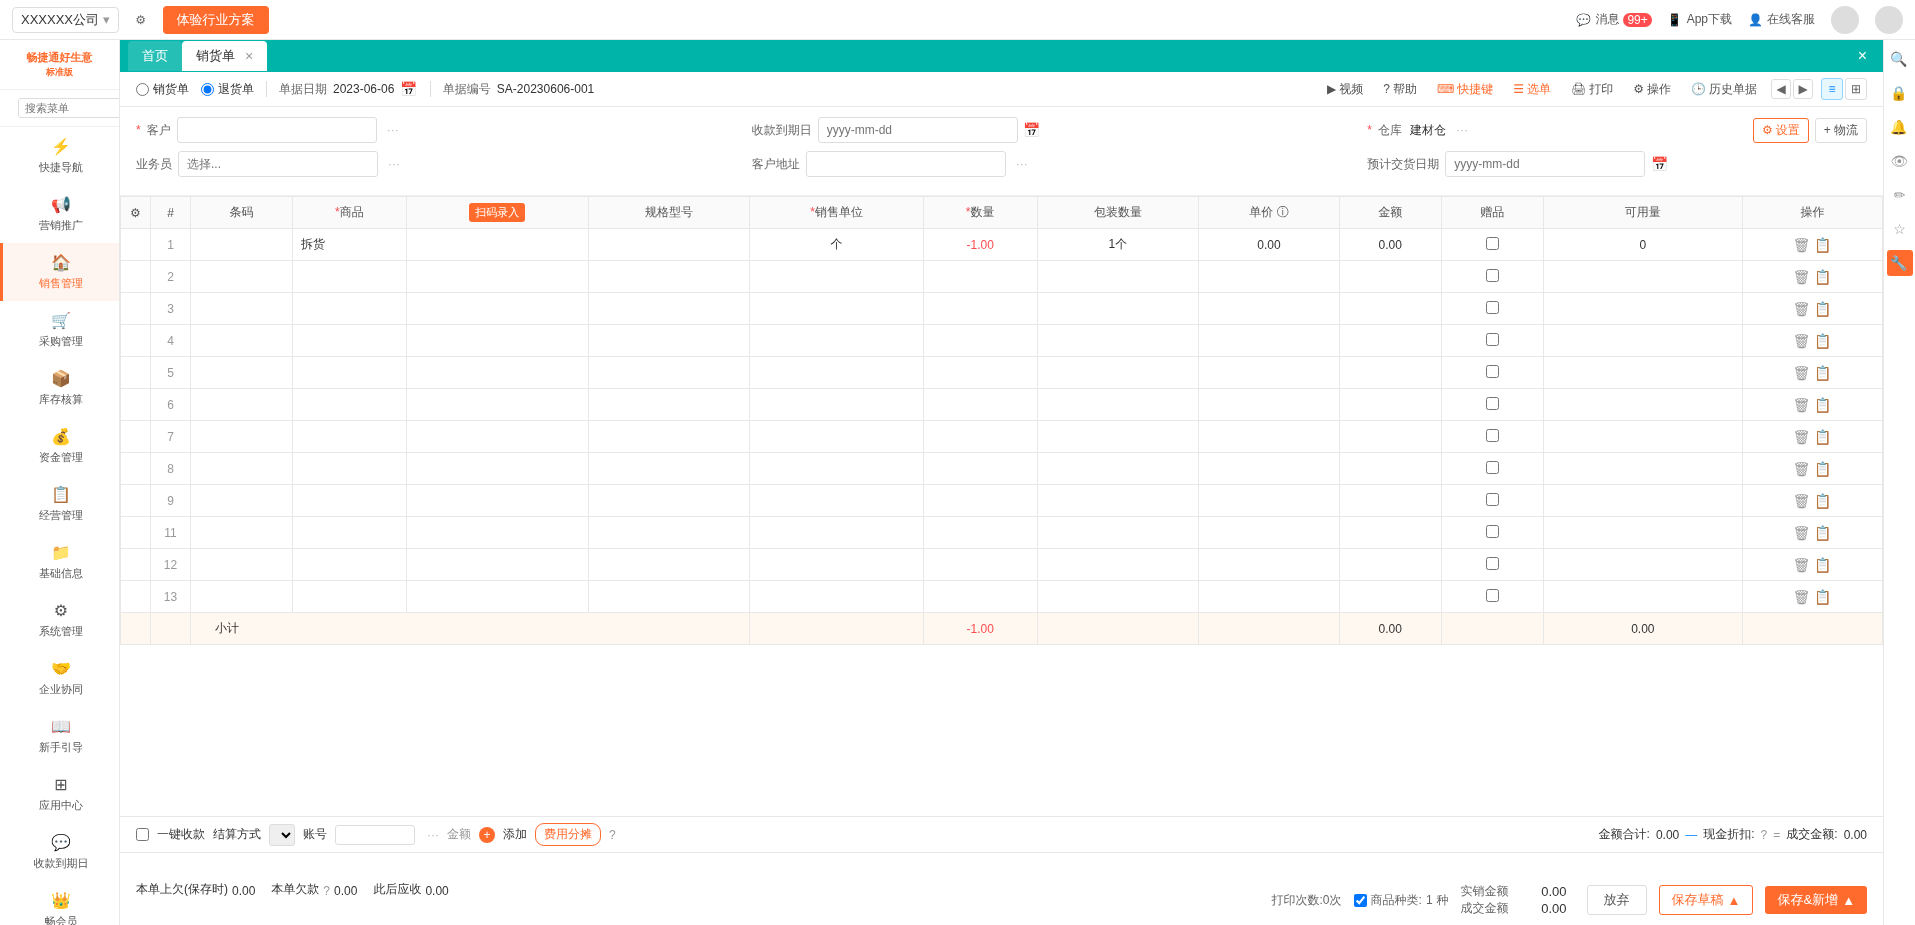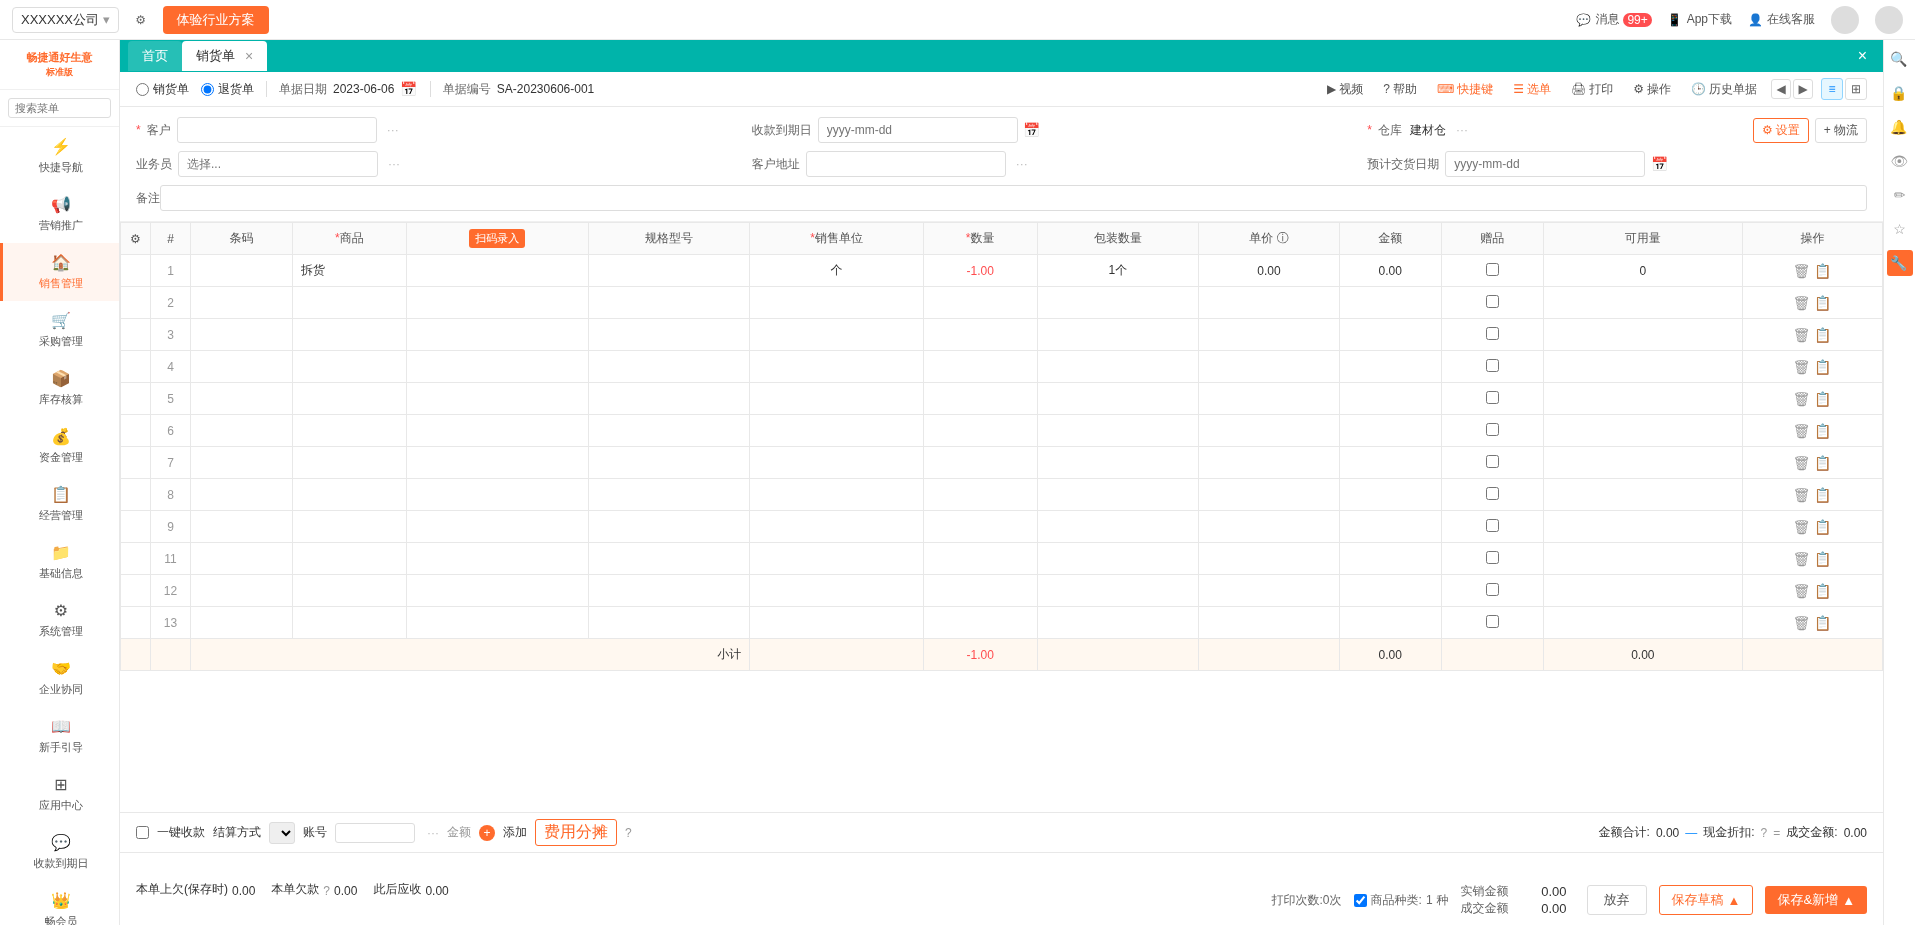--- a/index.html
+++ b/index.html
@@ -19,21 +19,21 @@
 
     
     .main-layout { display: flex; height: calc(925px - 40px); }
 
     
     .sidebar { width: 120px; background: #fff; border-right: 1px solid #e8e8e8; display: flex; flex-direction: column; overflow-y: auto; }
     .sidebar-item { display: flex; flex-direction: column; align-items: center; padding: 10px 4px; cursor: pointer; color: #555; gap: 4px; font-size: 11px; border-left: 3px solid transparent; }
     .sidebar-item.active { background: #fff5f0; color: #ff6b2d; border-left-color: #ff6b2d; }
     .sidebar-icon { font-size: 16px; }
     .sidebar-search { padding: 8px; border-bottom: 1px solid #f0f0f0; }
-    .sidebar-search input { width: 100%; border: 1px solid #ddd; border-radius: 4px; padding: 4px 6px; font-size: 11px; }
+    .sidebar-search input { width: 100%; border: 1px solid #ddd; border-radius: 4px; padding: 4px 6px; font-size: 11px; margin-left: 10px; }
 
     
     .content-area { flex: 1; display: flex; flex-direction: column; overflow: hidden; }
 
     
     .tab-bar { background: #00b4aa; display: flex; align-items: center; padding: 0 8px; height: 32px; }
     .tab { padding: 6px 14px; color: #fff; cursor: pointer; font-size: 13px; border-radius: 4px 4px 0 0; display: flex; align-items: center; gap: 6px; }
     .tab.home { background: rgba(255,255,255,0.15); }
     .tab.active { background: #fff; color: #333; }
     .tab-close-btn { margin-left: 4px; cursor: pointer; color: #999; font-size: 14px; line-height: 1; }
@@ -82,21 +82,21 @@
     .col-ops { display: flex; align-items: center; gap: 4px; justify-content: center; }
     .op-btn { cursor: pointer; color: #999; font-size: 14px; }
     .gear-col { width: 30px; }
     .subtotal-row td { background: #fff8f0; font-weight: 500; }
 
     
     .bottom-bar { background: #fff; border-top: 1px solid #e8e8e8; padding: 6px 16px; display: flex; align-items: center; gap: 8px; }
     .minus-icon { color: #1890ff; cursor: pointer; }
     .equal-icon { color: #999; }
     .add-btn-small { background: #ff6b2d; color: #fff; border: none; border-radius: 50%; width: 16px; height: 16px; cursor: pointer; font-size: 12px; line-height: 1; display: flex; align-items: center; justify-content: center; }
-    .expense-btn { border: 1px solid #ff6b2d; color: #ff6b2d; background: #fff; border-radius: 3px; padding: 2px 8px; cursor: pointer; font-size: 16px; }
+    .expense-btn { border: 1px solid #ff6b2d; color: #ff6b2d; background: #fff; border-radius: 9px; padding: 2px 8px; cursor: pointer; font-size: 12px; }
     .help-icon { color: #999; cursor: pointer; }
     .checkbox-small { cursor: pointer; }
 
     
     .footer { background: #fff; border-top: 1px solid #e8e8e8; padding: 8px 16px; display: flex; align-items: center; justify-content: space-between; }
     .footer-left { display: flex; align-items: center; gap: 16px; }
     .footer-item { display: flex; align-items: flex-end; gap: 4px; }
     .footer-right { display: flex; align-items: center; gap: 12px; margin-top: 22px; }
     .print-count { color: #666; }
     .goods-type { display: flex; align-items: center; gap: 4px; color: #666; }
@@ -339,24 +339,20 @@
             <span class="field-label">客户地址</span>
             <input class="field-input wide" type="text" style="">
             <span class="field-dots">···</span>
           </div>
 
           <div class="field-cell" style="flex:1;padding-left:16px">
             <span class="field-label">预计交货日期</span>
             <input class="field-input wide" type="text" placeholder="yyyy-mm-dd" style="">
             <span class="cal-icon">📅</span>
           </div>
-        </div>
-        <div class="fields-row" style="margin-bottom:0">
-          <span class="field-label">备注</span>
-          <input class="field-input" type="text" style="flex: 1 1 0%; min-width: 300px;">
         </div>
       </div>
 
       <div class="table-section">
         <table class="data-table">
           <thead>
             <tr>
               <th class="gear-col">⚙</th>
               <th>#</th>
               <th>条码</th>
@@ -622,21 +618,21 @@
       <td>
         <div class="col-ops">
           <span class="op-btn">🗑</span>
           <span class="op-btn">📋</span>
         </div>
       </td>
     </tr>
               <tr class="subtotal-row">
     <td></td>
     <td></td>
-    <td colspan="4" style="text-align:right;padding-left:8px">小计</td>
+    <td colspan="4" style="text-align:left;padding-left:24px">小计</td>
     <td></td>
     <td style="color:#ff4d4f">-1.00</td>
     <td></td>
     <td></td>
     <td>0.00</td>
     <td></td>
     <td>0.00</td>
     <td></td>
   </tr>
             </tbody>

